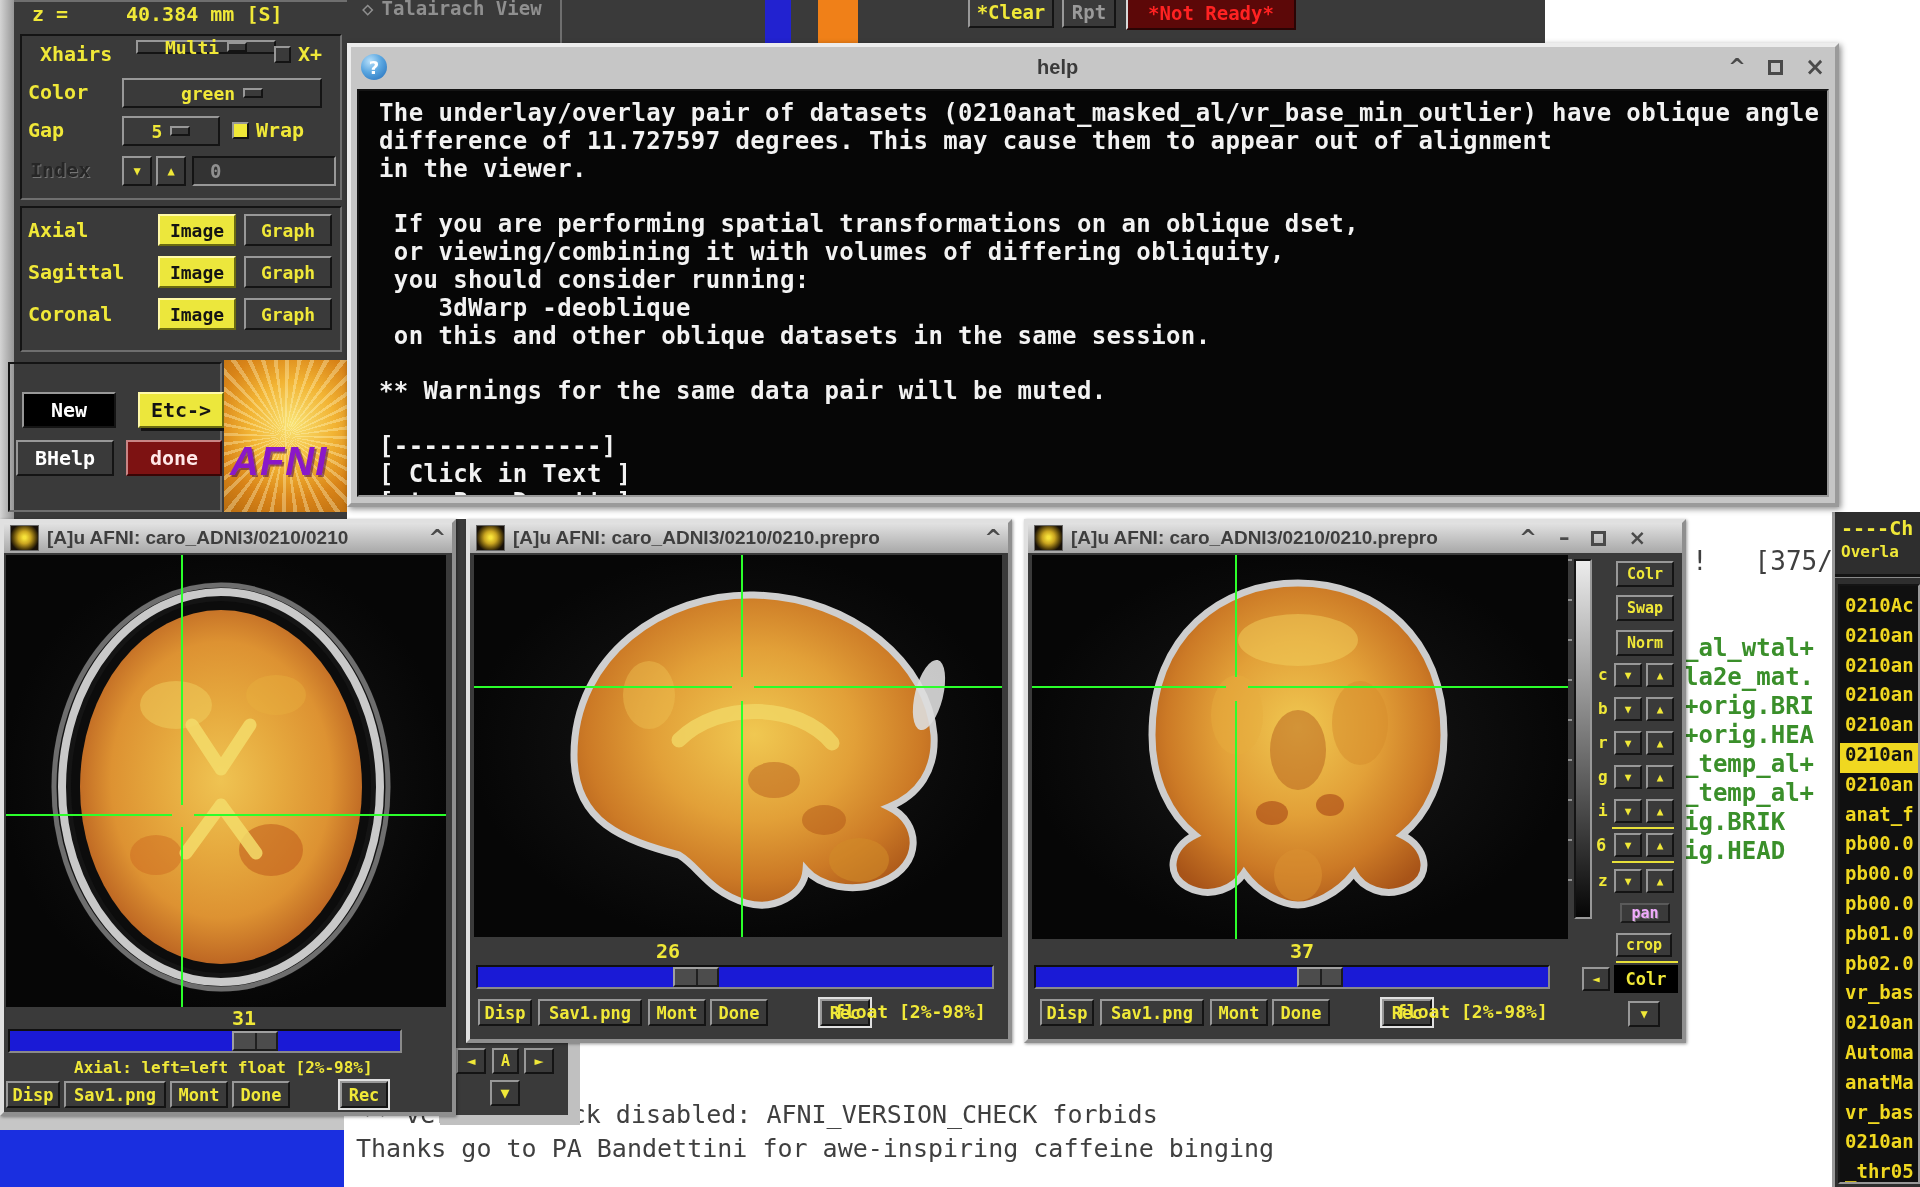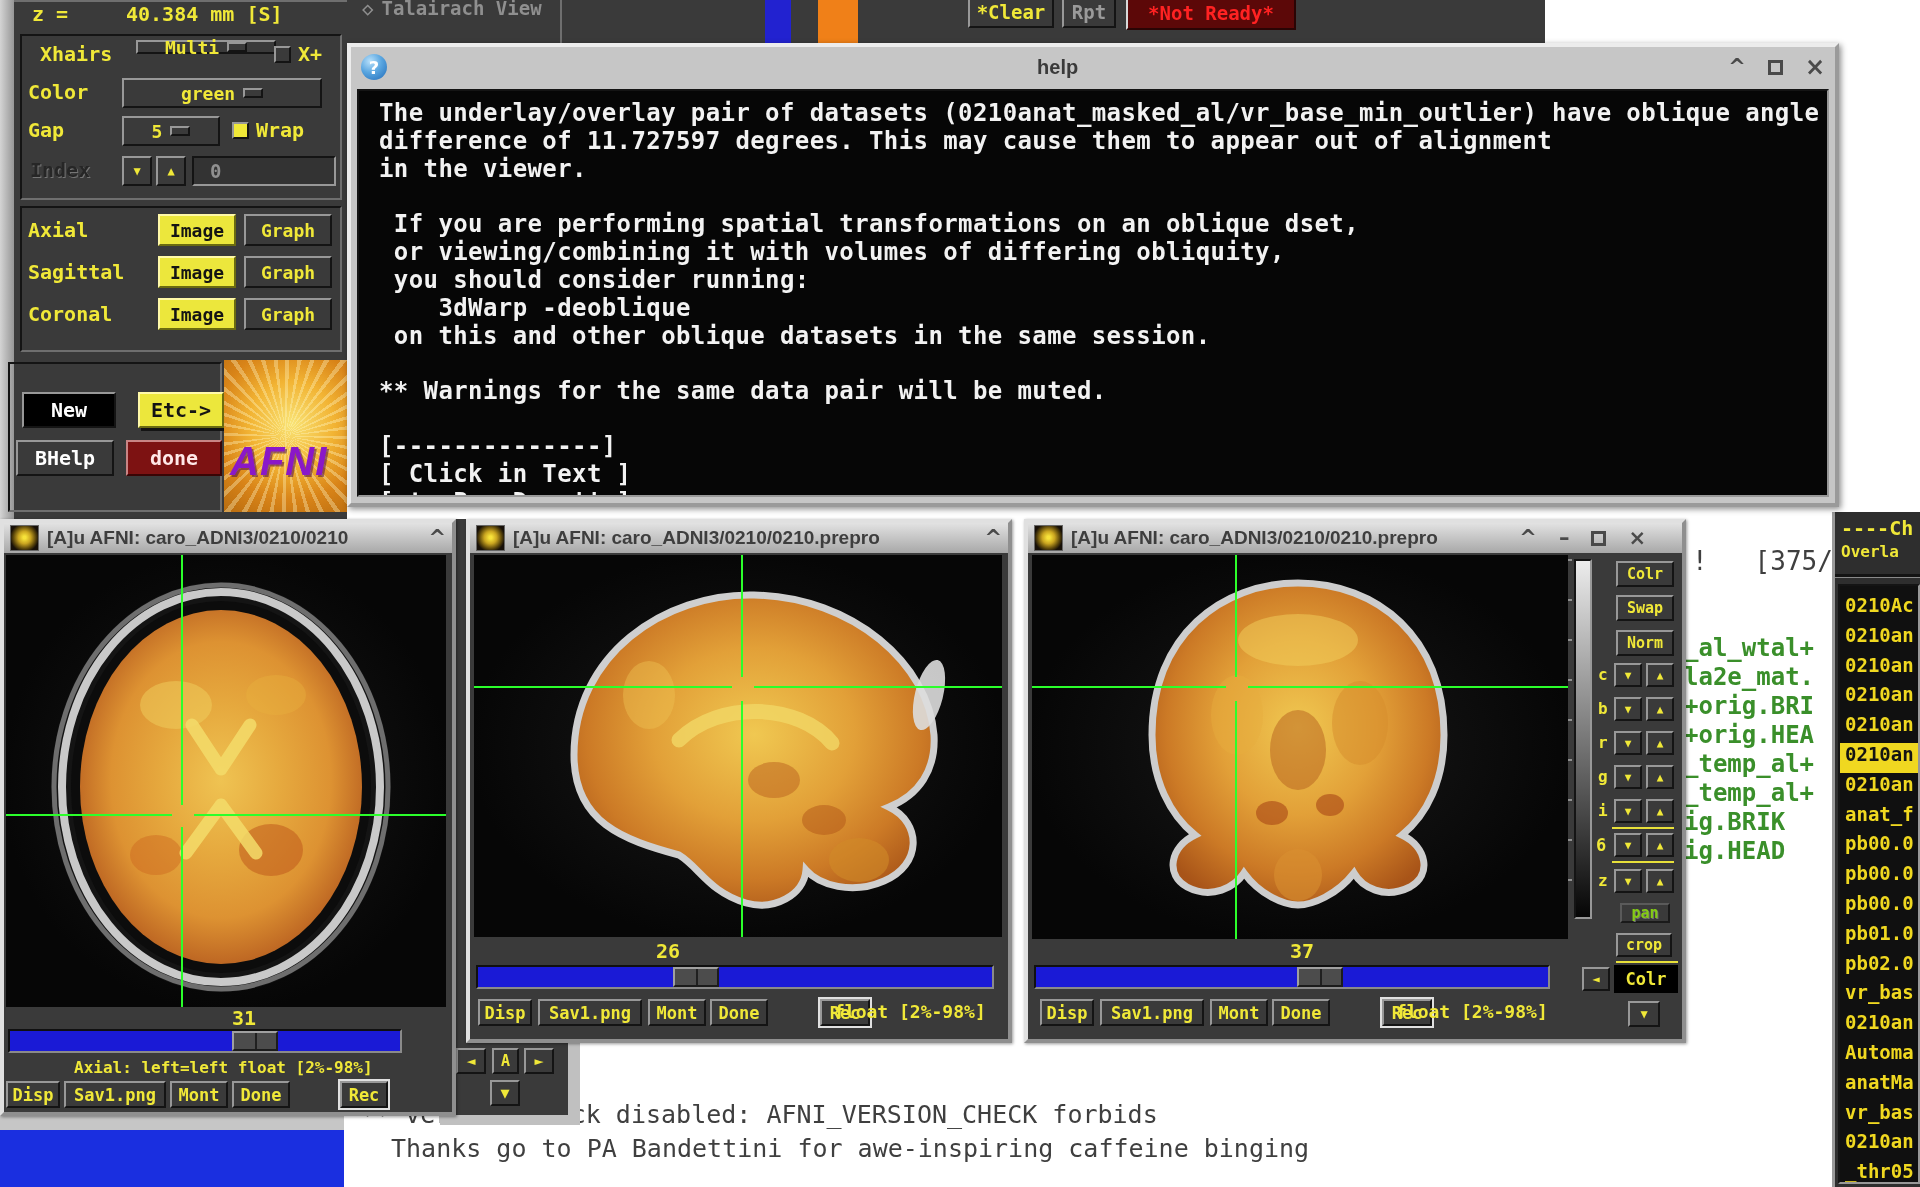--- a/index.html
+++ b/index.html
@@ -78,21 +78,21 @@
     <div class="greenln">_al_wtal+</div>
     <div class="greenln">la2e_mat.</div>
     <div class="greenln">+orig.BRI</div>
     <div class="greenln">+orig.HEA</div>
     <div class="greenln">_temp_al+</div>
     <div class="greenln">_temp_al+</div>
     <div class="greenln">ig.BRIK</div>
     <div class="greenln">ig.HEAD</div>
   </div>
   <div class="abs termtxt" style="left:360px;top:1100px;z-index:1;">** version check disabled: AFNI_VERSION_CHECK forbids</div>
-  <div class="abs termtxt" style="left:356px;top:1134px;z-index:1;margin-left:35px;">Thanks go to PA Bandettini for awe-inspiring caffeine binging</div>
+  <div class="abs termtxt" style="left:356px;top:1134px;z-index:1;">Thanks go to PA Bandettini for awe-inspiring caffeine binging</div>
 
   <div class="abs" style="left:0;top:1112px;width:344px;height:18px;background:#c6c6c6;z-index:1;"></div>
   <div class="abs" style="left:0;top:1130px;width:344px;height:57px;background:#1a2fe0;z-index:1;"></div>
 
   <div class="abs panel" style="left:440px;top:519px;width:128px;height:596px;z-index:2;border-right:12px solid #c0c0c0;border-bottom:10px solid #c0c0c0;"></div>
   <div class="abs sbtn" style="left:456px;top:1048px;width:30px;height:26px;z-index:2;">◄</div>
   <div class="abs sbtn" style="left:492px;top:1048px;width:27px;height:26px;z-index:2;">A</div>
   <div class="abs sbtn" style="left:524px;top:1048px;width:30px;height:26px;z-index:2;">►</div>
   <div class="abs sbtn" style="left:490px;top:1080px;width:30px;height:26px;z-index:2;">▼</div>
 
@@ -325,21 +325,21 @@
     <div class="sbtn" style="left:618px;top:276px;width:28px;height:24px;font-size:11px;">▲</div>
     <div class="abs" style="left:584px;top:304px;width:62px;height:2px;background:#e8e03a;"></div>
     <span class="abs lbl" style="left:568px;top:312px;font-size:17px;">6</span>
     <div class="sbtn" style="left:586px;top:310px;width:28px;height:24px;font-size:11px;">▼</div>
     <div class="sbtn" style="left:618px;top:310px;width:28px;height:24px;font-size:11px;">▲</div>
     <div class="abs" style="left:584px;top:338px;width:62px;height:2px;background:#e8e03a;"></div>
     <span class="abs lbl" style="left:570px;top:348px;font-size:16px;">z</span>
     <div class="sbtn" style="left:586px;top:346px;width:28px;height:24px;font-size:11px;">▼</div>
     <div class="sbtn" style="left:618px;top:346px;width:28px;height:24px;font-size:11px;">▲</div>
 
-    <div class="sbtn" style="left:592px;top:380px;width:50px;height:20px;color:#84cc16;text-shadow:1px 1px 0 #707070;border-color:#5a5a5a #1a1a1a #1a1a1a #5a5a5a;">pan</div>
+    <div class="sbtn" style="left:592px;top:380px;width:50px;height:20px;color:#f0abfc;text-shadow:1px 1px 0 #707070;border-color:#5a5a5a #1a1a1a #1a1a1a #5a5a5a;">pan</div>
     <div class="sbtn" style="left:588px;top:410px;width:56px;height:24px;">crop</div>
     <div class="abs" style="left:588px;top:438px;width:62px;height:2px;background:#e8e03a;"></div>
     <div class="sbtn" style="left:554px;top:444px;width:28px;height:24px;font-size:12px;">◄</div>
     <div class="abs" style="left:586px;top:442px;width:64px;height:28px;background:#000000;color:#f0e838;font:bold 17px 'DejaVu Sans Mono',monospace;display:flex;align-items:center;justify-content:center;">Colr</div>
     <div class="sbtn" style="left:600px;top:478px;width:32px;height:26px;font-size:12px;">▼</div>
 
     <div class="abs slice" style="left:262px;top:416px;">37</div>
     <div class="sld" style="left:6px;top:442px;width:516px;height:24px;">
       <div class="thumb" style="left:51%;"></div>
     </div>

